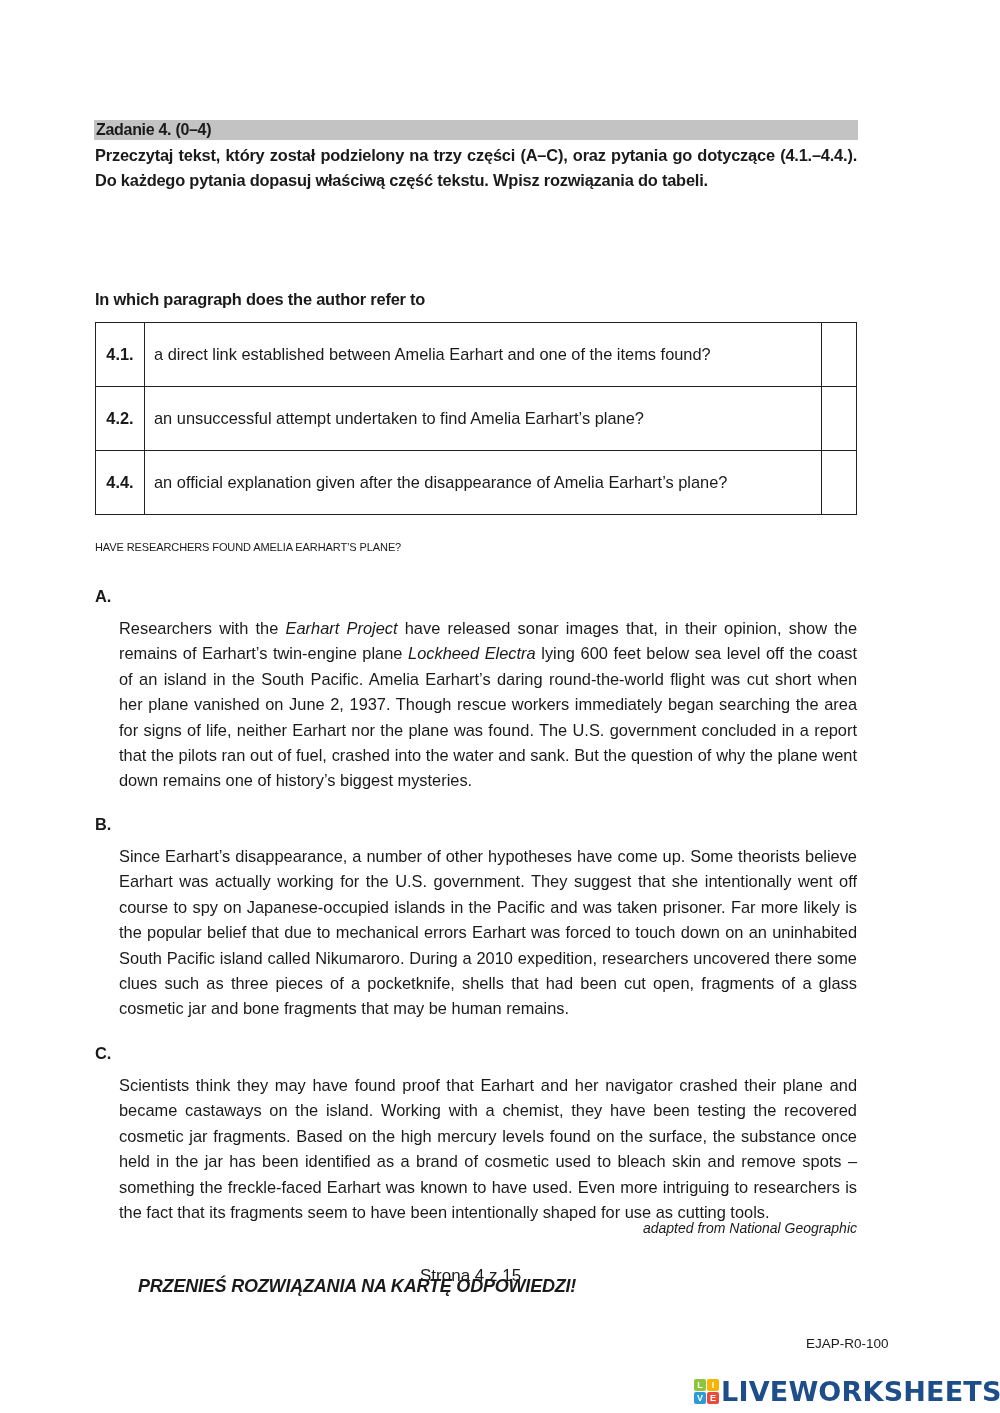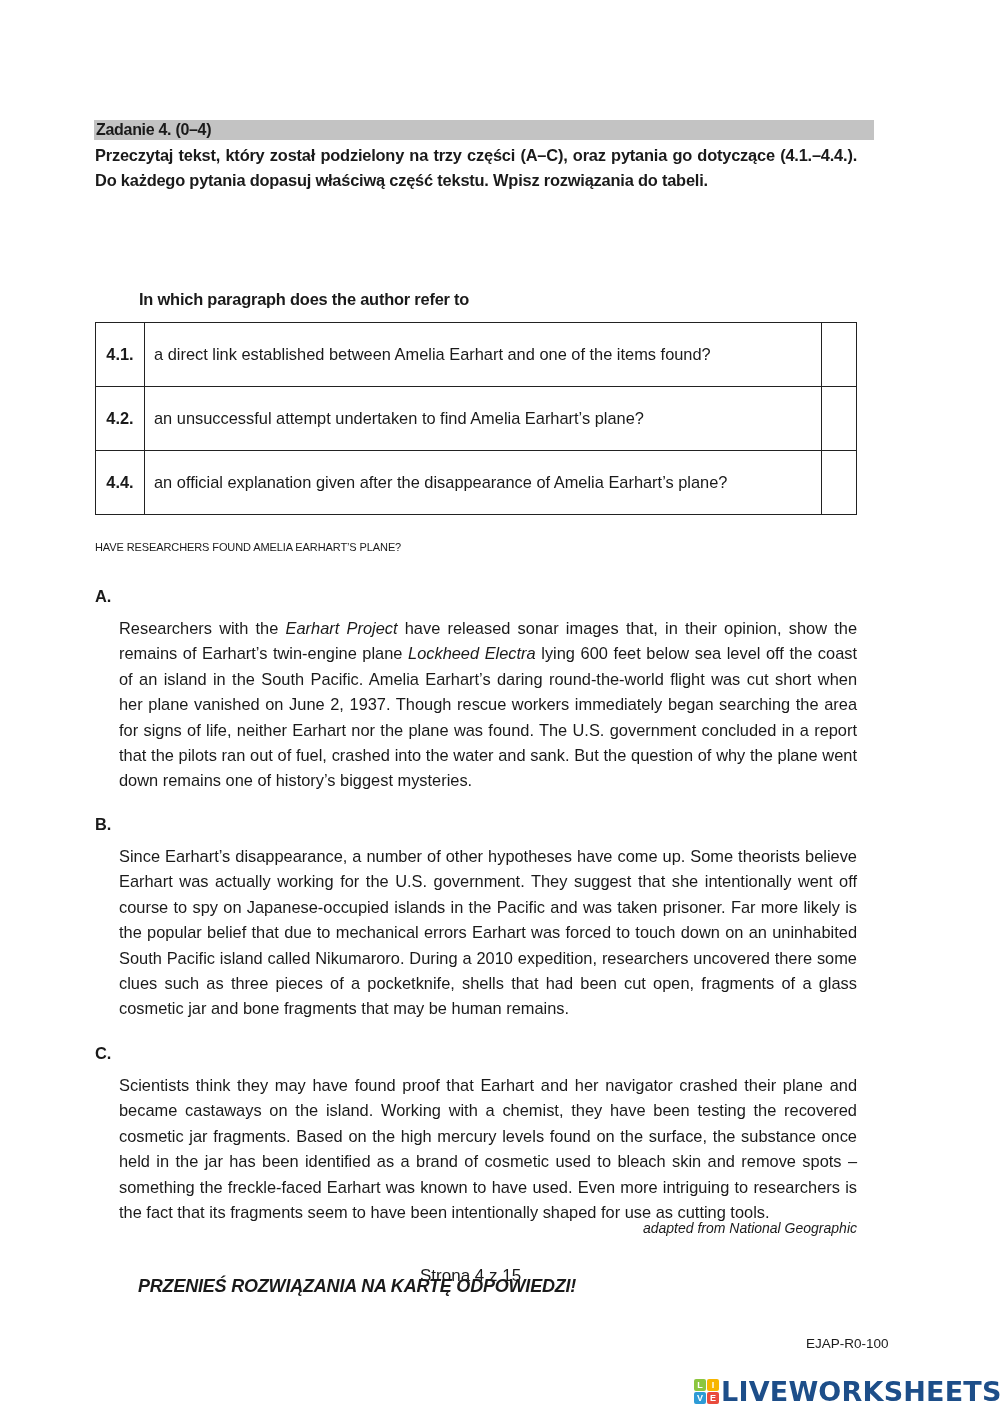--- a/index.html
+++ b/index.html
@@ -1,25 +1,25 @@
 <!DOCTYPE html>
 <html><head>
 <meta charset="utf-8">
 <style>
   html, body { margin: 0; padding: 0; background: #ffffff; }
   body { width: 1000px; height: 1413px; position: relative; overflow: hidden; font-family: "Liberation Sans", sans-serif; color: #1a1a1a; }
 
-  .task-header { position: absolute; left: 94px; top: 120px; width: 764px; height: 20px; background: #c3c3c3; padding-left: 16px; }
+  .task-header { position: absolute; left: 94px; top: 120px; width: 764px; height: 20px; background: #c3c3c3; }
   .task-header span { position: absolute; left: 2px; top: 1px; font-weight: bold; font-size: 16px; letter-spacing: -0.3px; }
 
   .instructions { position: absolute; left: 95px; top: 143px; width: 762px; font-weight: bold; font-size: 16.4px; line-height: 24.5px; text-align: justify; letter-spacing: -0.2px; }
   .instructions p { margin: 0; }
   .instructions .ul { text-decoration: underline; }
 
-  .question-lead { position: absolute; left: 95px; top: 290px; font-weight: bold; font-size: 16.4px; letter-spacing: -0.2px; margin-left: 44px; }
+  .question-lead { position: absolute; left: 95px; top: 290px; font-weight: bold; font-size: 16.4px; letter-spacing: -0.2px; }
 
   table.qtable { position: absolute; left: 95px; top: 322px; width: 762px; border-collapse: collapse; }
   table.qtable td { border: 1px solid #222; height: 47px; font-size: 16.4px; padding: 8px 9px; }
   table.qtable td.num { width: 34px; font-weight: bold; text-align: center; padding: 2px 7px; }
   table.qtable td.ans { width: 34px; padding: 0; }
   table.qtable td.ans input { width: 100%; height: 46px; border: none; background: transparent; outline: none; text-align: center; font-size: 16px; font-family: "Liberation Sans", sans-serif; }
 
   .article-title { position: absolute; left: 95px; top: 541px; width: 762px; text-align: left; font-size: 11px; letter-spacing: -0.1px; }
 
   .para { position: absolute; left: 95px; width: 762px; font-size: 16.4px; line-height: 25.4px; }

